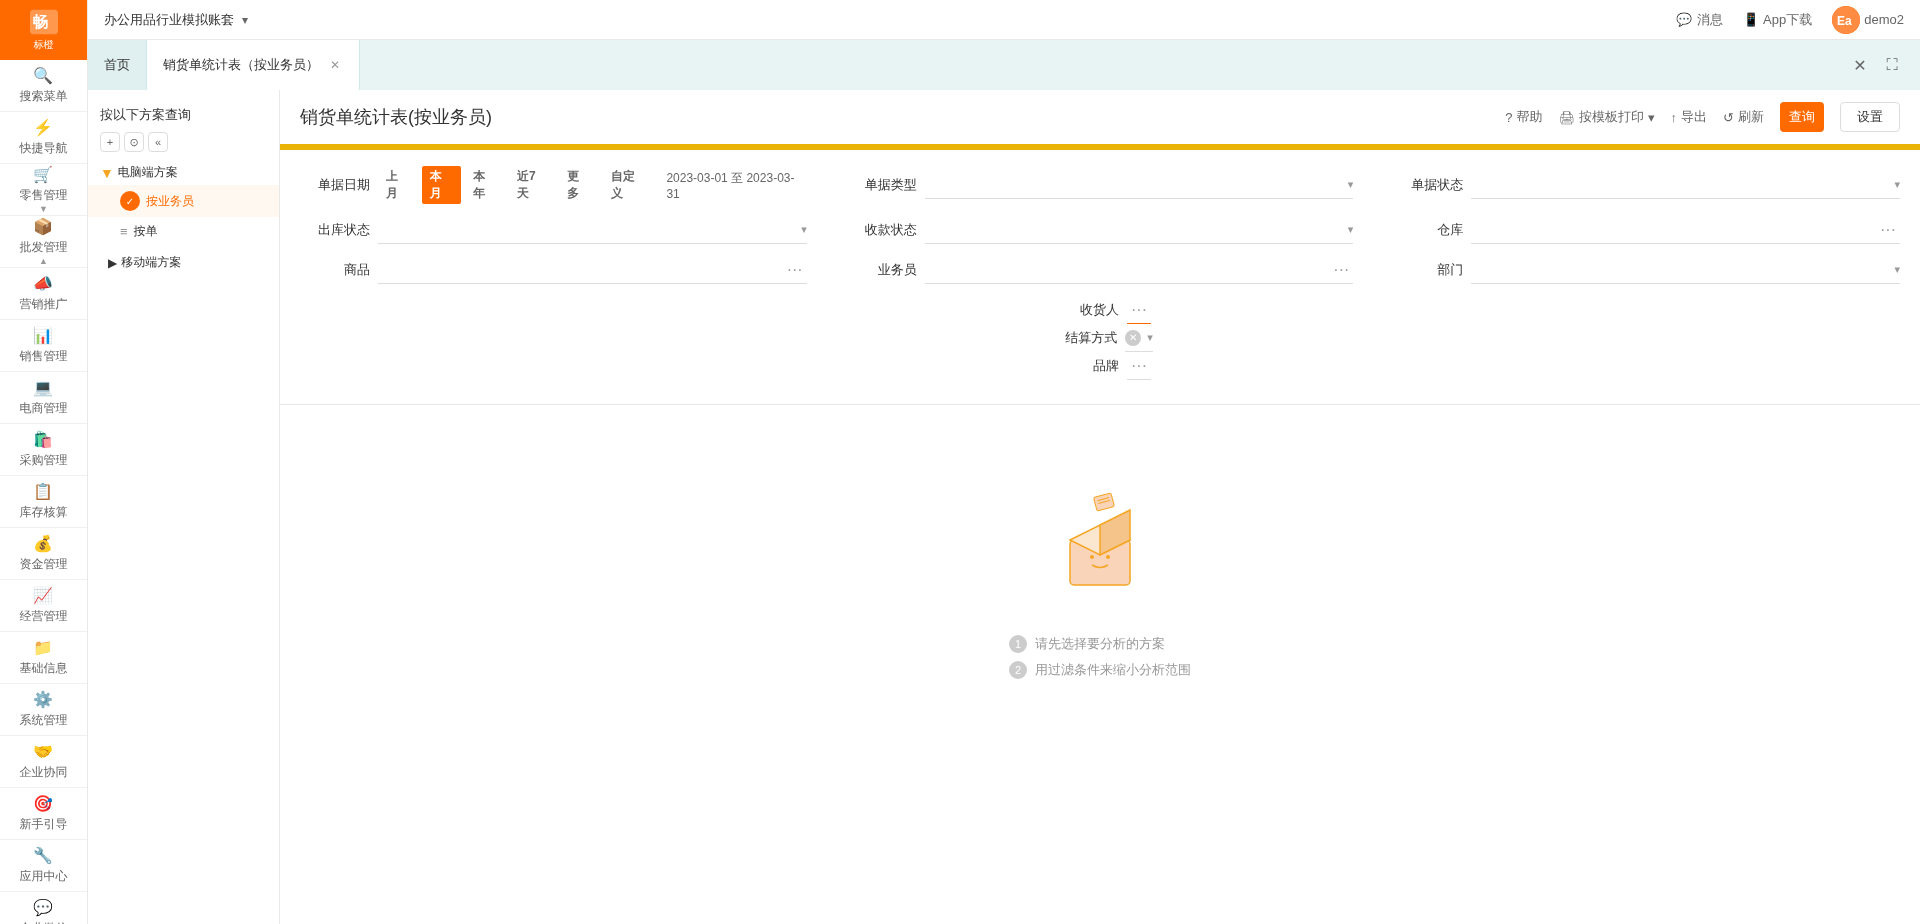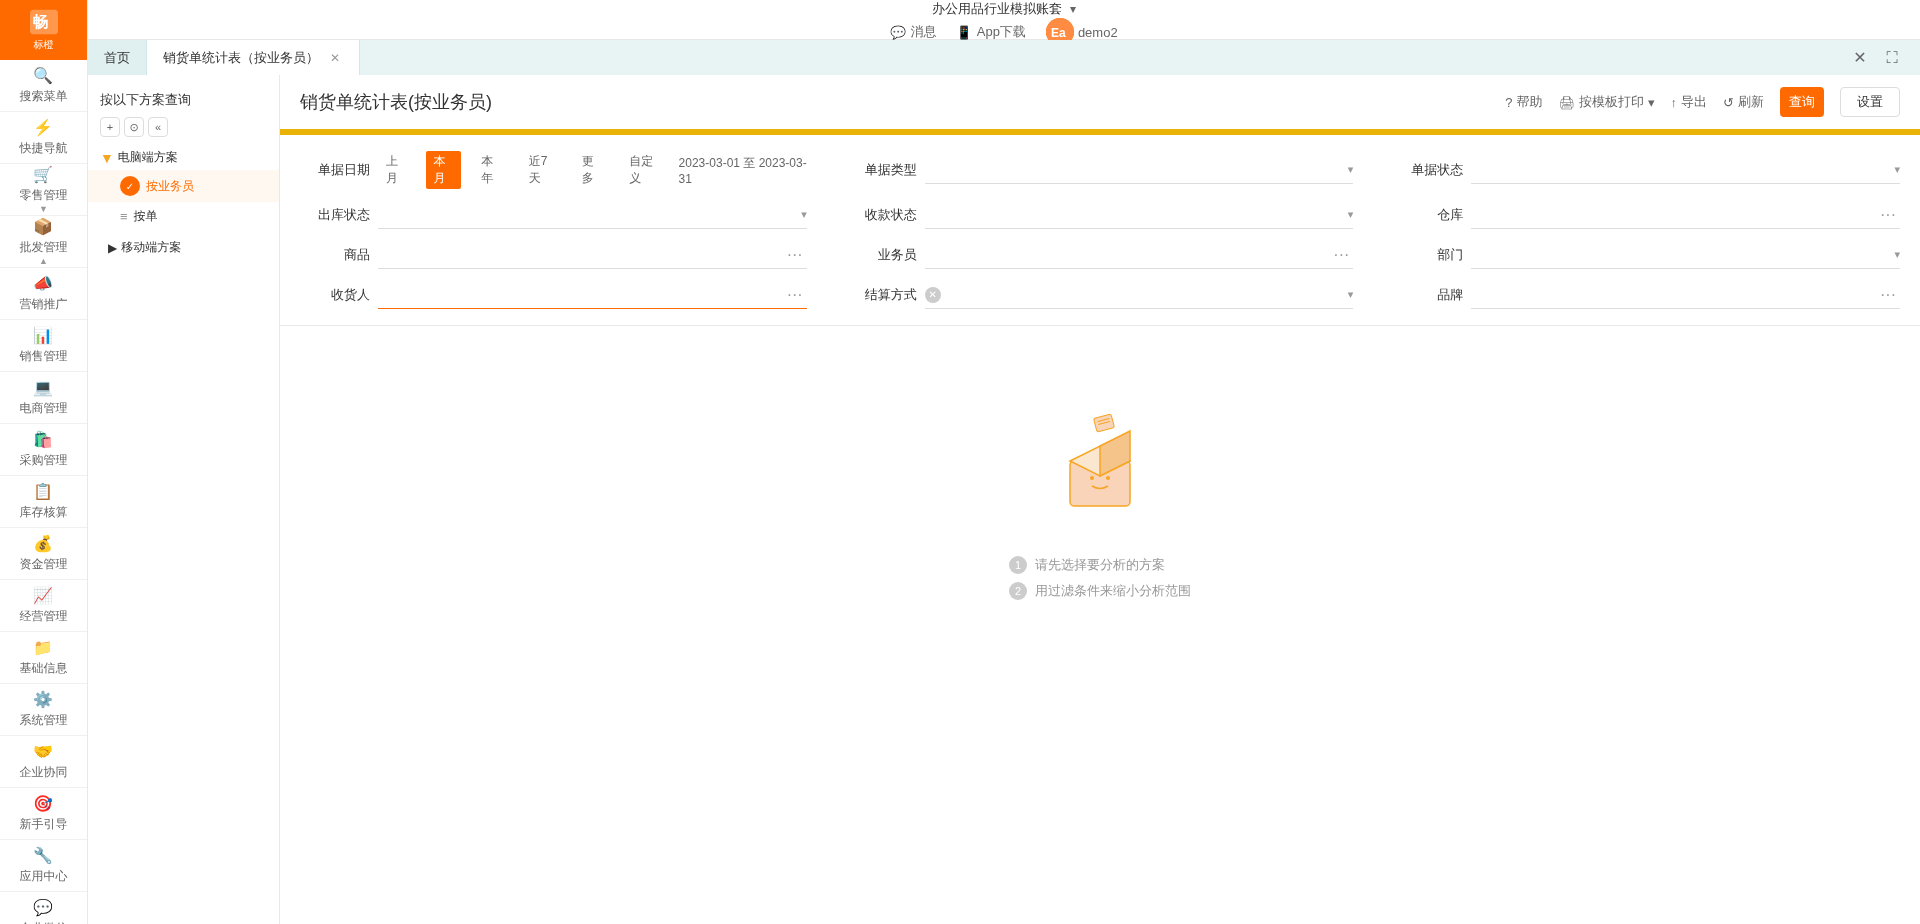--- a/index.html
+++ b/index.html
@@ -66,21 +66,20 @@
     
     .top-header {
       height: 40px;
       background: #fff;
       border-bottom: 1px solid #e8e8e8;
       display: flex;
       align-items: center;
       padding: 0 16px;
       justify-content: space-between;
       flex-shrink: 0;
-      flex-direction: column;
     }
     .top-header-left {
       display: flex;
       align-items: center;
       gap: 8px;
     }
     .top-header-title {
       font-size: 13px;
       color: #333;
     }
@@ -110,21 +109,21 @@
       display: flex;
       align-items: center;
       justify-content: center;
       color: #fff;
       font-size: 12px;
       overflow: hidden;
     }
 
     
     .tab-bar {
-      height: 35px;
+      height: 50px;
       background: #e8f4f4;
       display: flex;
       align-items: stretch;
       flex-shrink: 0;
     }
     .tab-item {
       display: flex;
       align-items: center;
       padding: 0 16px;
       cursor: pointer;
@@ -320,21 +319,21 @@
       padding: 16px 20px;
       background: #fff;
       border-bottom: 1px solid #e8e8e8;
     }
     .filter-row {
       display: flex;
       align-items: center;
       margin-bottom: 12px;
       gap: 0;
     }
-    .filter-row:last-child { margin-bottom: 0; }
+    .filter-row:last-child { margin-bottom: 8px; flex-direction: column; }
     .filter-item {
       flex: 1;
       display: flex;
       align-items: center;
     }
     .filter-label {
       font-size: 13px;
       color: #333;
       width: 70px;
       flex-shrink: 0;
@@ -363,21 +362,22 @@
     .filter-control-icon { color: #999; font-size: 11px; }
     .date-filter {
       display: flex;
       align-items: center;
       gap: 6px;
       flex: 1;
     }
     .date-tabs {
       display: flex;
       align-items: flex-end;
-      gap: 12px;
+      gap: 4px;
+      font-weight: bold;
     }
     .date-tab {
       padding: 2px 8px;
       font-size: 12px;
       color: #666;
       cursor: pointer;
       border-radius: 2px;
     }
     .date-tab.active {
       background: #ff6a00;

